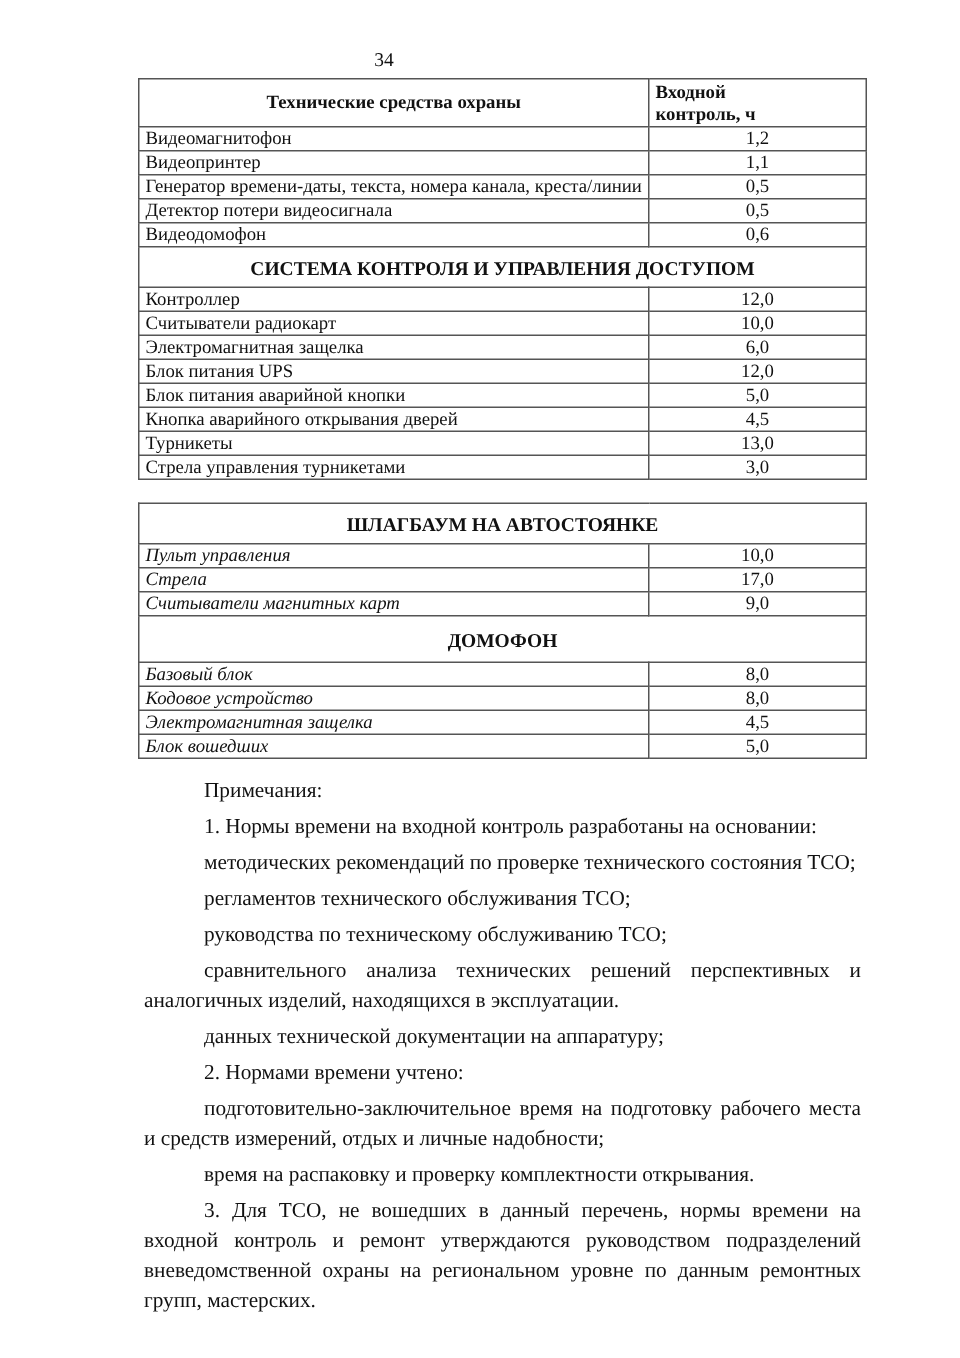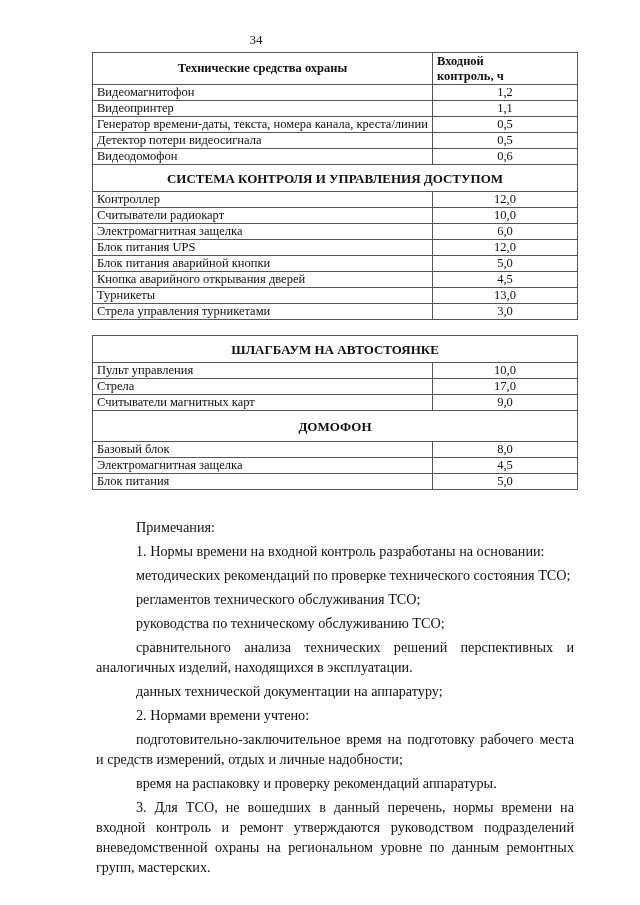--- a/index.html
+++ b/index.html
@@ -9,21 +9,21 @@
   table { position: absolute; left: 92px; width: 486px; border-collapse: collapse; font-size: 12.5px; }
   td { border: 1px solid #555; padding: 0 4px; line-height: 15px; height: 15px; vertical-align: bottom; }
   td.val { text-align: center; }
   .t1 { top: 52px; }
   .t1 td.name { width: 331px; }
   .hdr td { font-weight: bold; vertical-align: middle; }
   .hdr td.name { text-align: center; height: 31px; }
   .hdr td.val { text-align: left; padding-right: 8px; line-height: 15px; }
   .section td { font-weight: bold; text-align: center; height: 26px; vertical-align: middle; font-size: 13px; }
   .t2 { top: 335px; }
-  .t2 td.name { width: 282px; }
+  .t2 td.name { width: 282px; font-style: italic; }
   .notes { position: absolute; left: 92px; width: 486px; top: 513px; font-size: 14.2px; line-height: 20px; }
   .notes p { margin: 4px; text-align: justify; }
   .ind { text-indent: 40px; }
   .pad { padding-left: 40px; }
 </style>
 </head>
 <body>
 
 <div class="page-num">34</div>
 
@@ -110,35 +110,39 @@
         <td class="val">9,0</td>
       </tr>
   <tr class="section">
         <td colspan="2" style="height:30px">ДОМОФОН</td>
       </tr>
   <tr>
         <td class="name" style="width:331px">Базовый блок</td>
         <td class="val">8,0</td>
       </tr>
   <tr>
+        <td class="name">Кодовое устройство</td>
+        <td class="val">8,0</td>
+      </tr>
+  <tr>
         <td class="name">Электромагнитная защелка</td>
         <td class="val">4,5</td>
       </tr>
   <tr>
-        <td class="name">Блок питания</td>
+        <td class="name">Блок вошедших</td>
         <td class="val">5,0</td>
       </tr>
 </tbody>
   </table>
 
 <div class="notes">
   <p class="pad">Примечания:</p>
   <p class="ind">1. Нормы времени на входной контроль разработаны на основании:</p>
   <p class="ind">методических рекомендаций по проверке технического состояния ТСО;</p>
   <p class="ind">регламентов технического обслуживания ТСО;</p>
   <p class="ind">руководства по техническому обслуживанию ТСО;</p>
   <p class="ind">сравнительного анализа технических решений перспективных и аналогичных изделий, находящихся в эксплуатации.</p>
   <p class="ind">данных технической документации на аппаратуру;</p>
   <p class="ind">2. Нормами времени учтено:</p>
   <p class="ind">подготовительно-заключительное время на подготовку рабочего места и средств измерений, отдых и личные надобности;</p>
-  <p class="ind">время на распаковку и проверку рекомендаций аппаратуры.</p>
+  <p class="ind">время на распаковку и проверку комплектности открывания.</p>
   <p class="ind">3. Для ТСО, не вошедших в данный перечень, нормы времени на входной контроль и ремонт утверждаются руководством подразделений вневедомственной охраны на региональном уровне по данным ремонтных групп, мастерских.</p>
 </div>
 
 </body></html>

